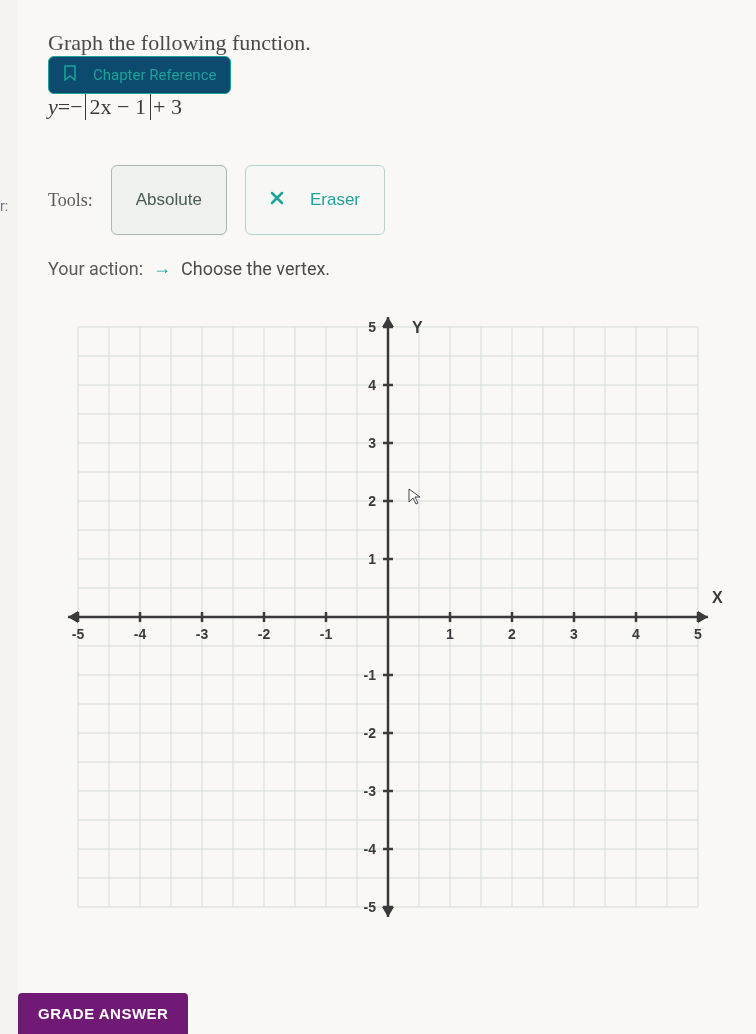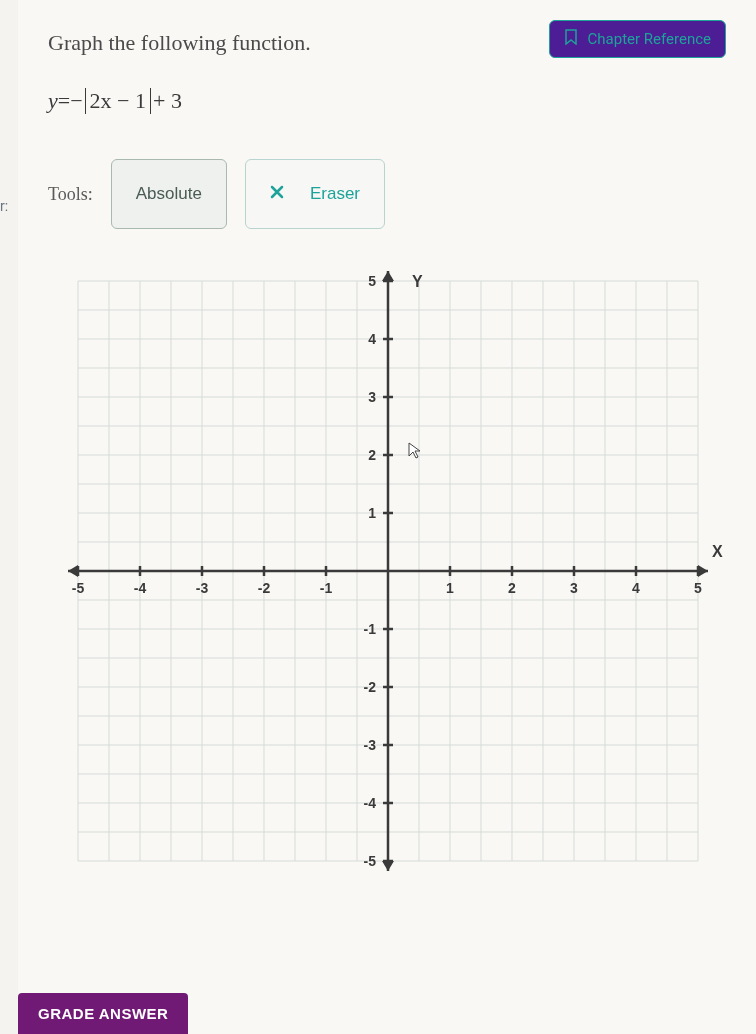--- a/index.html
+++ b/index.html
@@ -22,39 +22,39 @@
       position: absolute;
       left: 0;
       top: 198px;
       color: #6b7280;
       font-size: 14px;
     }
     .header-row {
       display: flex;
       justify-content: space-between;
       align-items: flex-start;
-      margin-bottom: 30px;
+      flex-direction: column;
     }
     .prompt {
       color: #4a4a4a;
       font-size: 22px;
       font-family: Georgia, serif;
       padding-top: 10px;
     }
     .chapter-ref {
       border: 1px solid #1da39a;
       border-radius: 6px;
       padding: 8px 14px;
       color: #1da39a;
       font-size: 15px;
       display: flex;
       align-items: center;
-      gap: 10px;
+      gap: 16px;
       cursor: pointer;
-      background: #4c1d95;
+      background: #0c4a6e;
     }
     .equation {
       font-family: Georgia, serif;
       font-size: 22px;
       font-style: italic;
       color: #3a3a3a;
       margin-bottom: 45px;
       display: flex;
       align-items: center;
     }
@@ -175,20 +175,25 @@
     <button class="tool-btn eraser">
       <span>
         <svg width="14" height="14" viewBox="0 0 14 14">
             <path d="M2 2 L12 12 M12 2 L2 12" stroke="#1da39a" stroke-width="2.5" stroke-linecap="round"></path>
           </svg>
       </span>
       <span>Eraser</span>
     </button>
   </div>
 
+  <div class="action-row">
+    <span>Your action:</span>
+    <span class="arrow">→</span>
+    <span class="action-text">Choose the vertex.</span>
+  </div>
 
   <div class="graph-area">
     <svg class="graph-svg" viewBox="0 0 680 640">
         <line x1="30" y1="30" x2="30" y2="610" class="grid-line"></line>
         <line x1="61" y1="30" x2="61" y2="610" class="grid-line"></line>
         <line x1="92" y1="30" x2="92" y2="610" class="grid-line"></line>
         <line x1="123" y1="30" x2="123" y2="610" class="grid-line"></line>
         <line x1="154" y1="30" x2="154" y2="610" class="grid-line"></line>
         <line x1="185" y1="30" x2="185" y2="610" class="grid-line"></line>
         <line x1="216" y1="30" x2="216" y2="610" class="grid-line"></line>

